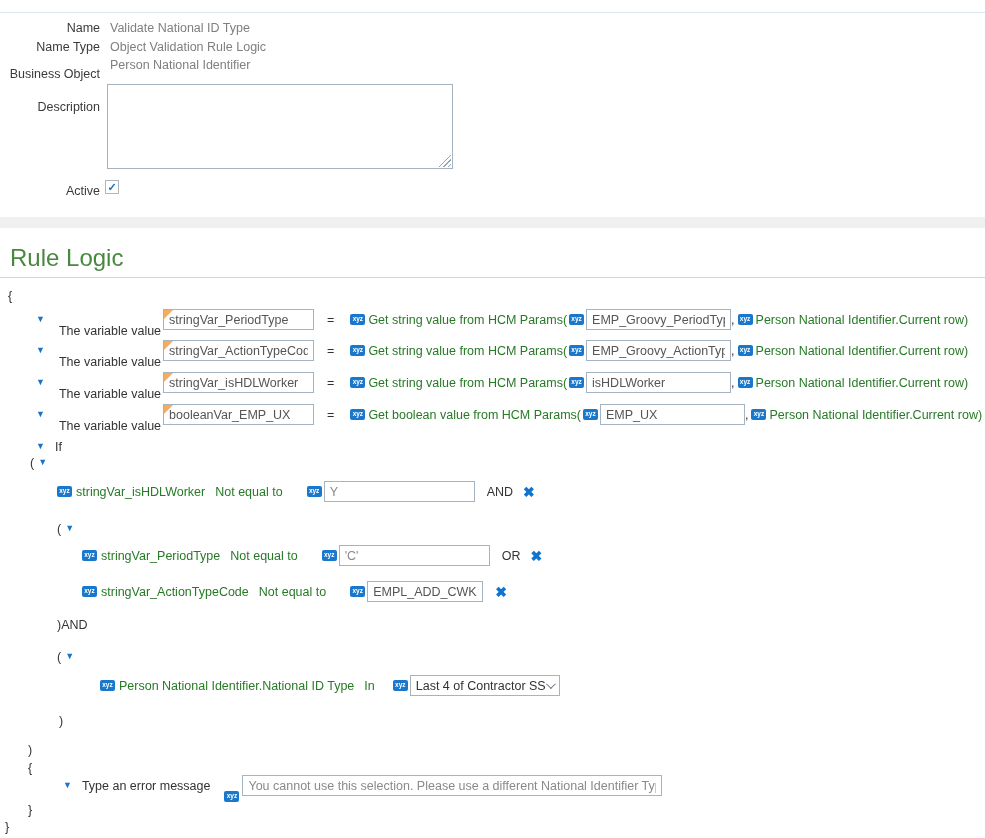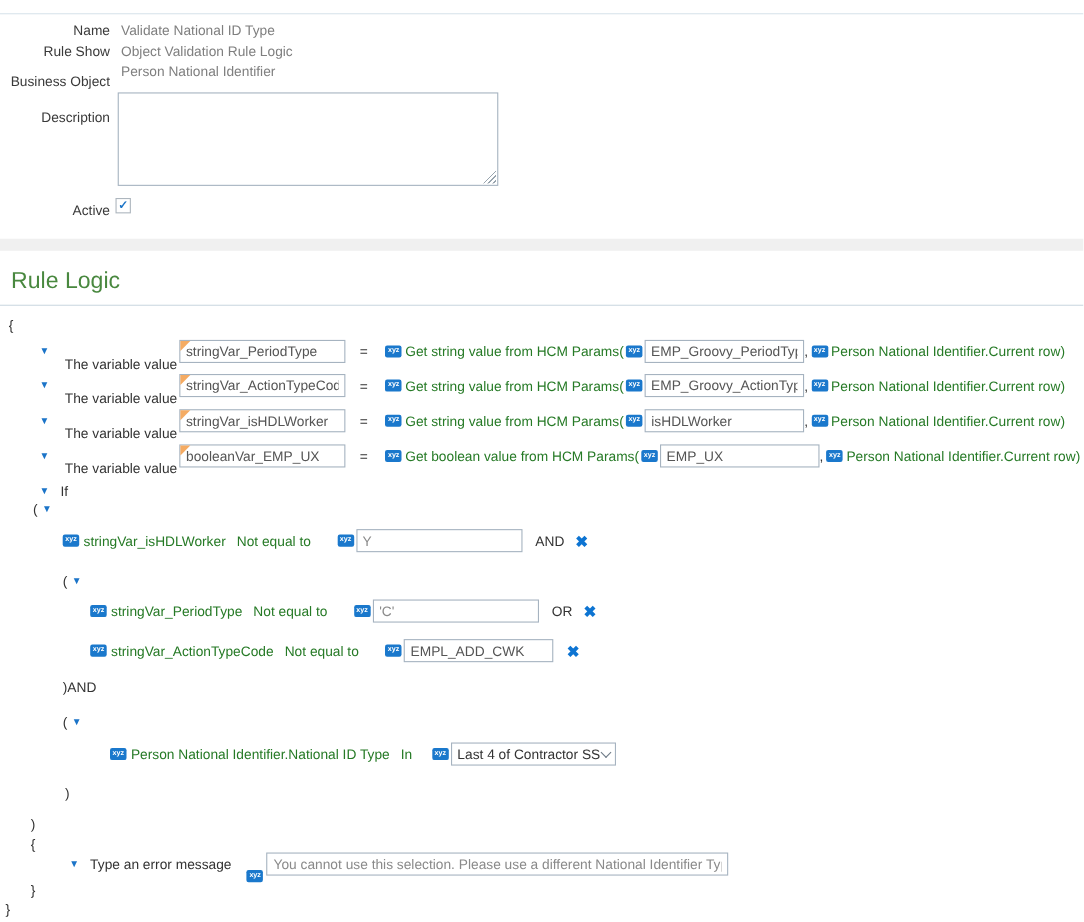--- a/index.html
+++ b/index.html
@@ -35,51 +35,51 @@
   }
   .combo .txt { overflow:hidden; white-space:nowrap; }
   .chev {
     width:7px; height:7px; border-right:1.4px solid #6e7b87; border-bottom:1.4px solid #6e7b87;
     transform:rotate(45deg) translateY(-2px); flex:0 0 auto;
   }
   .flabel { position:absolute; left:0; width:100px; text-align:right; color:#3a3a3a; }
   .fvalue { position:absolute; left:110px; color:#7f7f7f; }
   .hairline-top { position:absolute; left:0; top:12px; width:985px; border-top:1px solid #d9e4ec; }
   .band { position:absolute; left:0; top:217px; width:985px; height:11px; background:#f0f0f0; }
-  .section-title { position:absolute; left:10px; top:244px; font-size:21px; font-weight:400; color:#49883f;text-align:right; }
+  .section-title { position:absolute; left:10px; top:244px; font-size:24px; font-weight:400; color:#49883f;text-align:right; }
   .section-rule { position:absolute; left:0; top:277px; width:985px; border-top:1px solid #ccd9e2; }
   textarea.desc {
     position:absolute; left:107px; top:84px; width:346px; height:85px; resize:none;
     border:1px solid #a6b3c0; background:#fff; font-family:"Liberation Sans", sans-serif; font-size:12.5px;
   }
   .grip {
     position:absolute; left:437px; top:153px; width:14px; height:14px;
     background:repeating-linear-gradient(135deg, transparent 0 2px, #98a4ae 2px 3px);
     clip-path:polygon(100% 0, 100% 100%, 0 100%); pointer-events:none;
   }
   .checkbox {
     position:absolute; left:105px; top:180px; width:14px; height:14px;
     border:1px solid #adb6be; background:#fff; display:flex; align-items:center; justify-content:center;
     cursor:pointer;
   }
   .checkbox .check { color:#1b74c8; font-size:11px; font-weight:bold; line-height:1; }
   .m-l3 { margin-left:3px; } .m-l4 { margin-left:4px; } .m-l8 { margin-left:10px; }
   .m-l12 { margin-left:12px; } .m-l13 { margin-left:13px; } .m-l14 { margin-left:14px;margin-top:22px; }
   .m-l16 { margin-left:16px; } .m-l18 { margin-left:18px; } .m-l24 { margin-left:24px; }
   .m-l2 { margin-left:2px; }
-  .w150 { width:151px; } .w145 { width:145px; } .w148 { width:136px; } .w420 { width:420px; }
+  .w150 { width:151px; } .w145 { width:145px; } .w148 { width:116px; } .w420 { width:420px; }
 </style>
 </head>
 <body>
 
 <div class="hairline-top"></div>
 
 <div class="flabel" style="top:21px">Name</div>
 <div class="fvalue" style="top:21px">Validate National ID Type</div>
-<div class="flabel" style="top:40px">Rule Show</div>
+<div class="flabel" style="top:40px">Name Type</div>
 <div class="fvalue" style="top:40px">Object Validation Rule Logic</div>
 <div class="flabel" style="top:67px">Business Object</div>
 <div class="fvalue" style="top:58px">Person National Identifier</div>
 
 <div class="flabel" style="top:100px">Description</div>
 <textarea class="desc" value="" style=""></textarea>
 <div class="grip"></div>
 
 <div class="flabel" style="top:184px">Active</div>
 <span class="checkbox">

